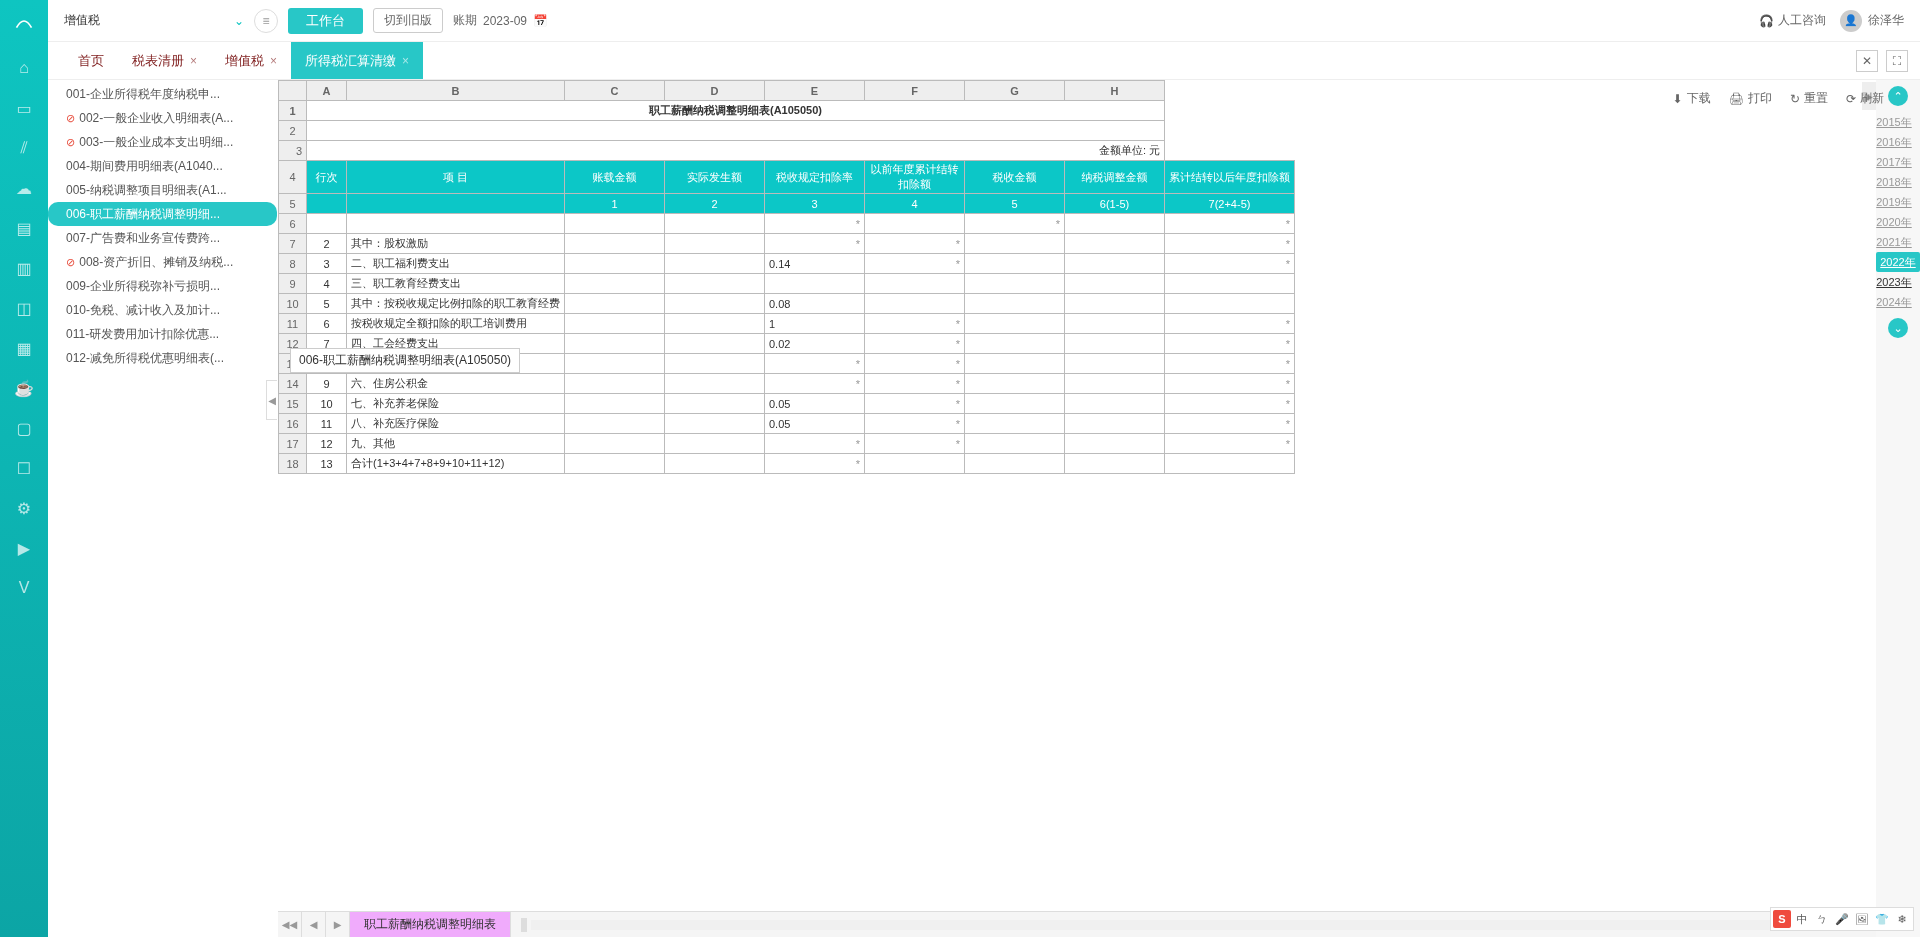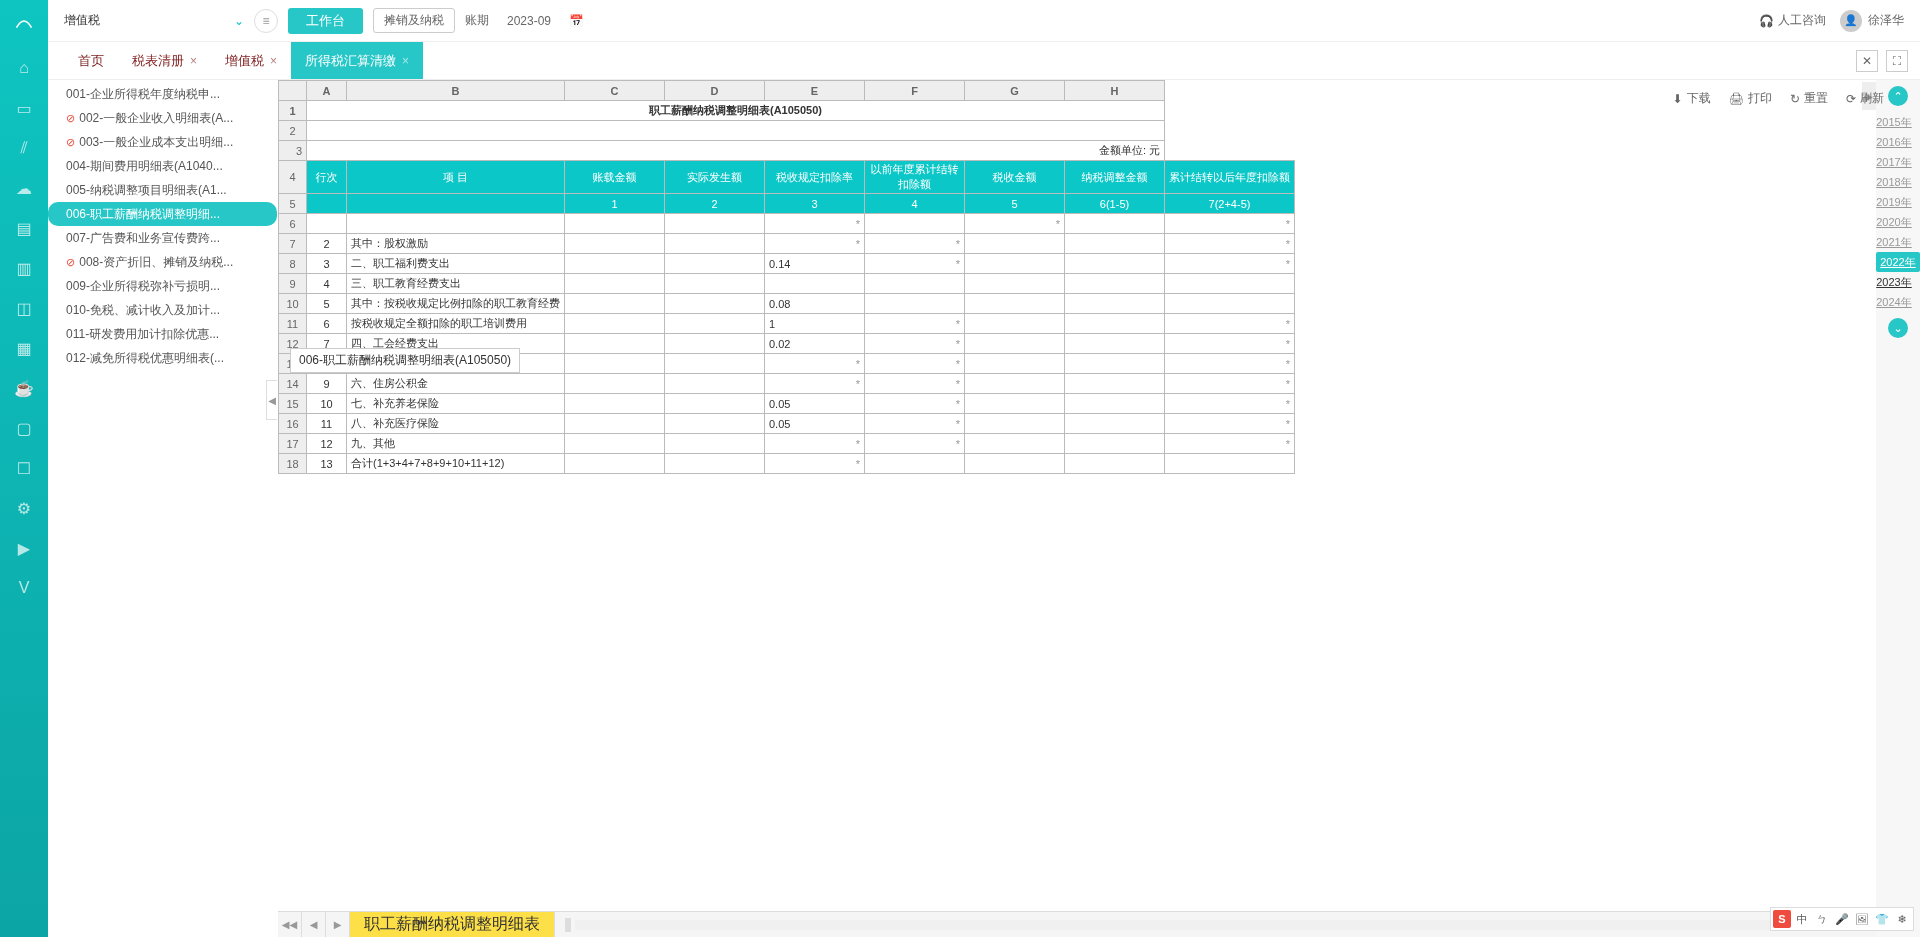--- a/index.html
+++ b/index.html
@@ -10,21 +10,21 @@
 .nav-icons{display:flex;flex-direction:column;gap:8px;margin-top:10px;}
 .nav-icon{width:48px;height:32px;display:flex;align-items:center;justify-content:center;color:rgba(255,255,255,0.7);cursor:pointer;font-size:16px;}
 .nav-icon.active{color:#fff;}
 .main{flex:1;display:flex;flex-direction:column;overflow:hidden;}
 .topbar{height:42px;display:flex;align-items:center;padding:0 16px;border-bottom:1px solid #eee;gap:10px;}
 .dropdown{display:flex;align-items:center;gap:8px;min-width:180px;cursor:pointer;}
 .dd-icon{color:#0ec5c1;}
 .circ-btn{width:24px;height:24px;border:1px solid #ddd;border-radius:50%;display:flex;align-items:center;justify-content:center;color:#999;cursor:pointer;}
 .btn-primary{background:#28c7c7;color:#fff;padding:4px 18px;border-radius:3px;cursor:pointer;font-size:13px;}
 .btn-outline{border:1px solid #ccc;padding:3px 10px;border-radius:3px;cursor:pointer;color:#666;}
-.period{display:flex;align-items:center;gap:18px;color:#666;}
+.period{display:flex;align-items:center;gap:6px;color:#666;}
 .topbar-right{margin-left:auto;display:flex;align-items:center;gap:14px;color:#666;}
 .help{display:flex;align-items:center;gap:4px;cursor:pointer;}
 .user{display:flex;align-items:center;gap:6px;cursor:pointer;}
 .avatar{width:22px;height:22px;border-radius:50%;background:#ccc;display:flex;align-items:center;justify-content:center;color:#fff;font-size:11px;}
 .tabbar{height:38px;display:flex;align-items:stretch;padding:0 16px;border-bottom:1px solid #eee;position:relative;}
 .tab{display:flex;align-items:center;padding:0 14px;gap:6px;cursor:pointer;color:#7f1d1d;font-size:13px;}
 .tab.active{background:#28c7c7;color:#fff;}
 .tab-close{font-size:12px;opacity:0.6;}
 .tabbar-actions{position:absolute;right:12px;top:0;height:100%;display:flex;align-items:center;gap:8px;}
 .sq-btn{width:22px;height:22px;border:1px solid #ccc;display:flex;align-items:center;justify-content:center;cursor:pointer;font-size:12px;color:#666;}
@@ -49,21 +49,21 @@
 .title-row td{text-align:center;font-weight:bold;font-size:14px;height:36px;}
 .unit-row td{text-align:right;font-size:11px;}
 .hdr{background:#0cc7c7;color:#fff;text-align:center;font-size:11px;height:20px;}
 .hdr.tall{height:32px;}
 .num{text-align:center;}
 .txt{text-align:left;white-space:nowrap;}
 .val{}
 .star{text-align:right;color:#999;}
 .sheet-tabs{height:26px;border-top:1px solid #ddd;display:flex;align-items:stretch;background:#f5f5f5;}
 .st-nav{width:24px;display:flex;align-items:center;justify-content:center;color:#999;border-right:1px solid #ddd;cursor:pointer;font-size:10px;}
-.st-tab{padding:0 14px;display:flex;align-items:center;background:#fde047;border-right:1px solid #ddd;font-size:16px;cursor:pointer;}
+.st-tab{padding:0 14px;display:flex;align-items:center;background:#f0abfc;border-right:1px solid #ddd;font-size:12px;cursor:pointer;}
 .st-scroll{flex:1;display:flex;align-items:center;padding-left:10px;}
 .st-scroll .track{flex:1;height:10px;background:#f0f0f0;position:relative;}
 .year-rail{width:44px;background:#f7f7f7;display:flex;flex-direction:column;align-items:center;padding-top:6px;gap:2px;font-size:11px;}
 .yr-btn{width:20px;height:20px;border-radius:50%;background:#28c7c7;color:#fff;display:flex;align-items:center;justify-content:center;font-size:11px;cursor:pointer;margin-bottom:4px;}
 .yr{height:20px;display:flex;align-items:center;color:#999;cursor:pointer;text-decoration:underline;}
 .yr.active{background:#28c7c7;color:#fff;padding:0 4px;border-radius:2px;}
 .yr.cur{color:#333;}
 .expand-arrow{position:absolute;right:0;top:2px;width:14px;height:28px;background:#eee;display:flex;align-items:center;justify-content:center;font-size:10px;color:#999;cursor:pointer;}
 .ime-bar{position:fixed;right:6px;bottom:6px;display:flex;gap:2px;background:#fff;border:1px solid #ddd;padding:2px;z-index:100;}
 .ime-item{width:18px;height:18px;display:flex;align-items:center;justify-content:center;font-size:11px;color:#555;}
@@ -98,21 +98,21 @@
   </div>
 
   <div class="main">
     <div class="topbar">
       <div class="dropdown">
         <span>增值税</span>
         <span class="dd-icon" style="margin-left:auto">⌄</span>
       </div>
       <div class="circ-btn">≡</div>
       <div class="btn-primary">工作台</div>
-      <div class="btn-outline">摊销及纳税</div>
+      <div class="btn-outline">切到旧版</div>
       <div class="period">
         <span>账期</span>
         <span>2023-09</span>
         <span style="color:#28c7c7">📅</span>
       </div>
       <div class="topbar-right">
         <div class="help">
           <span>🎧</span>
           <span>人工咨询</span>
         </div>

